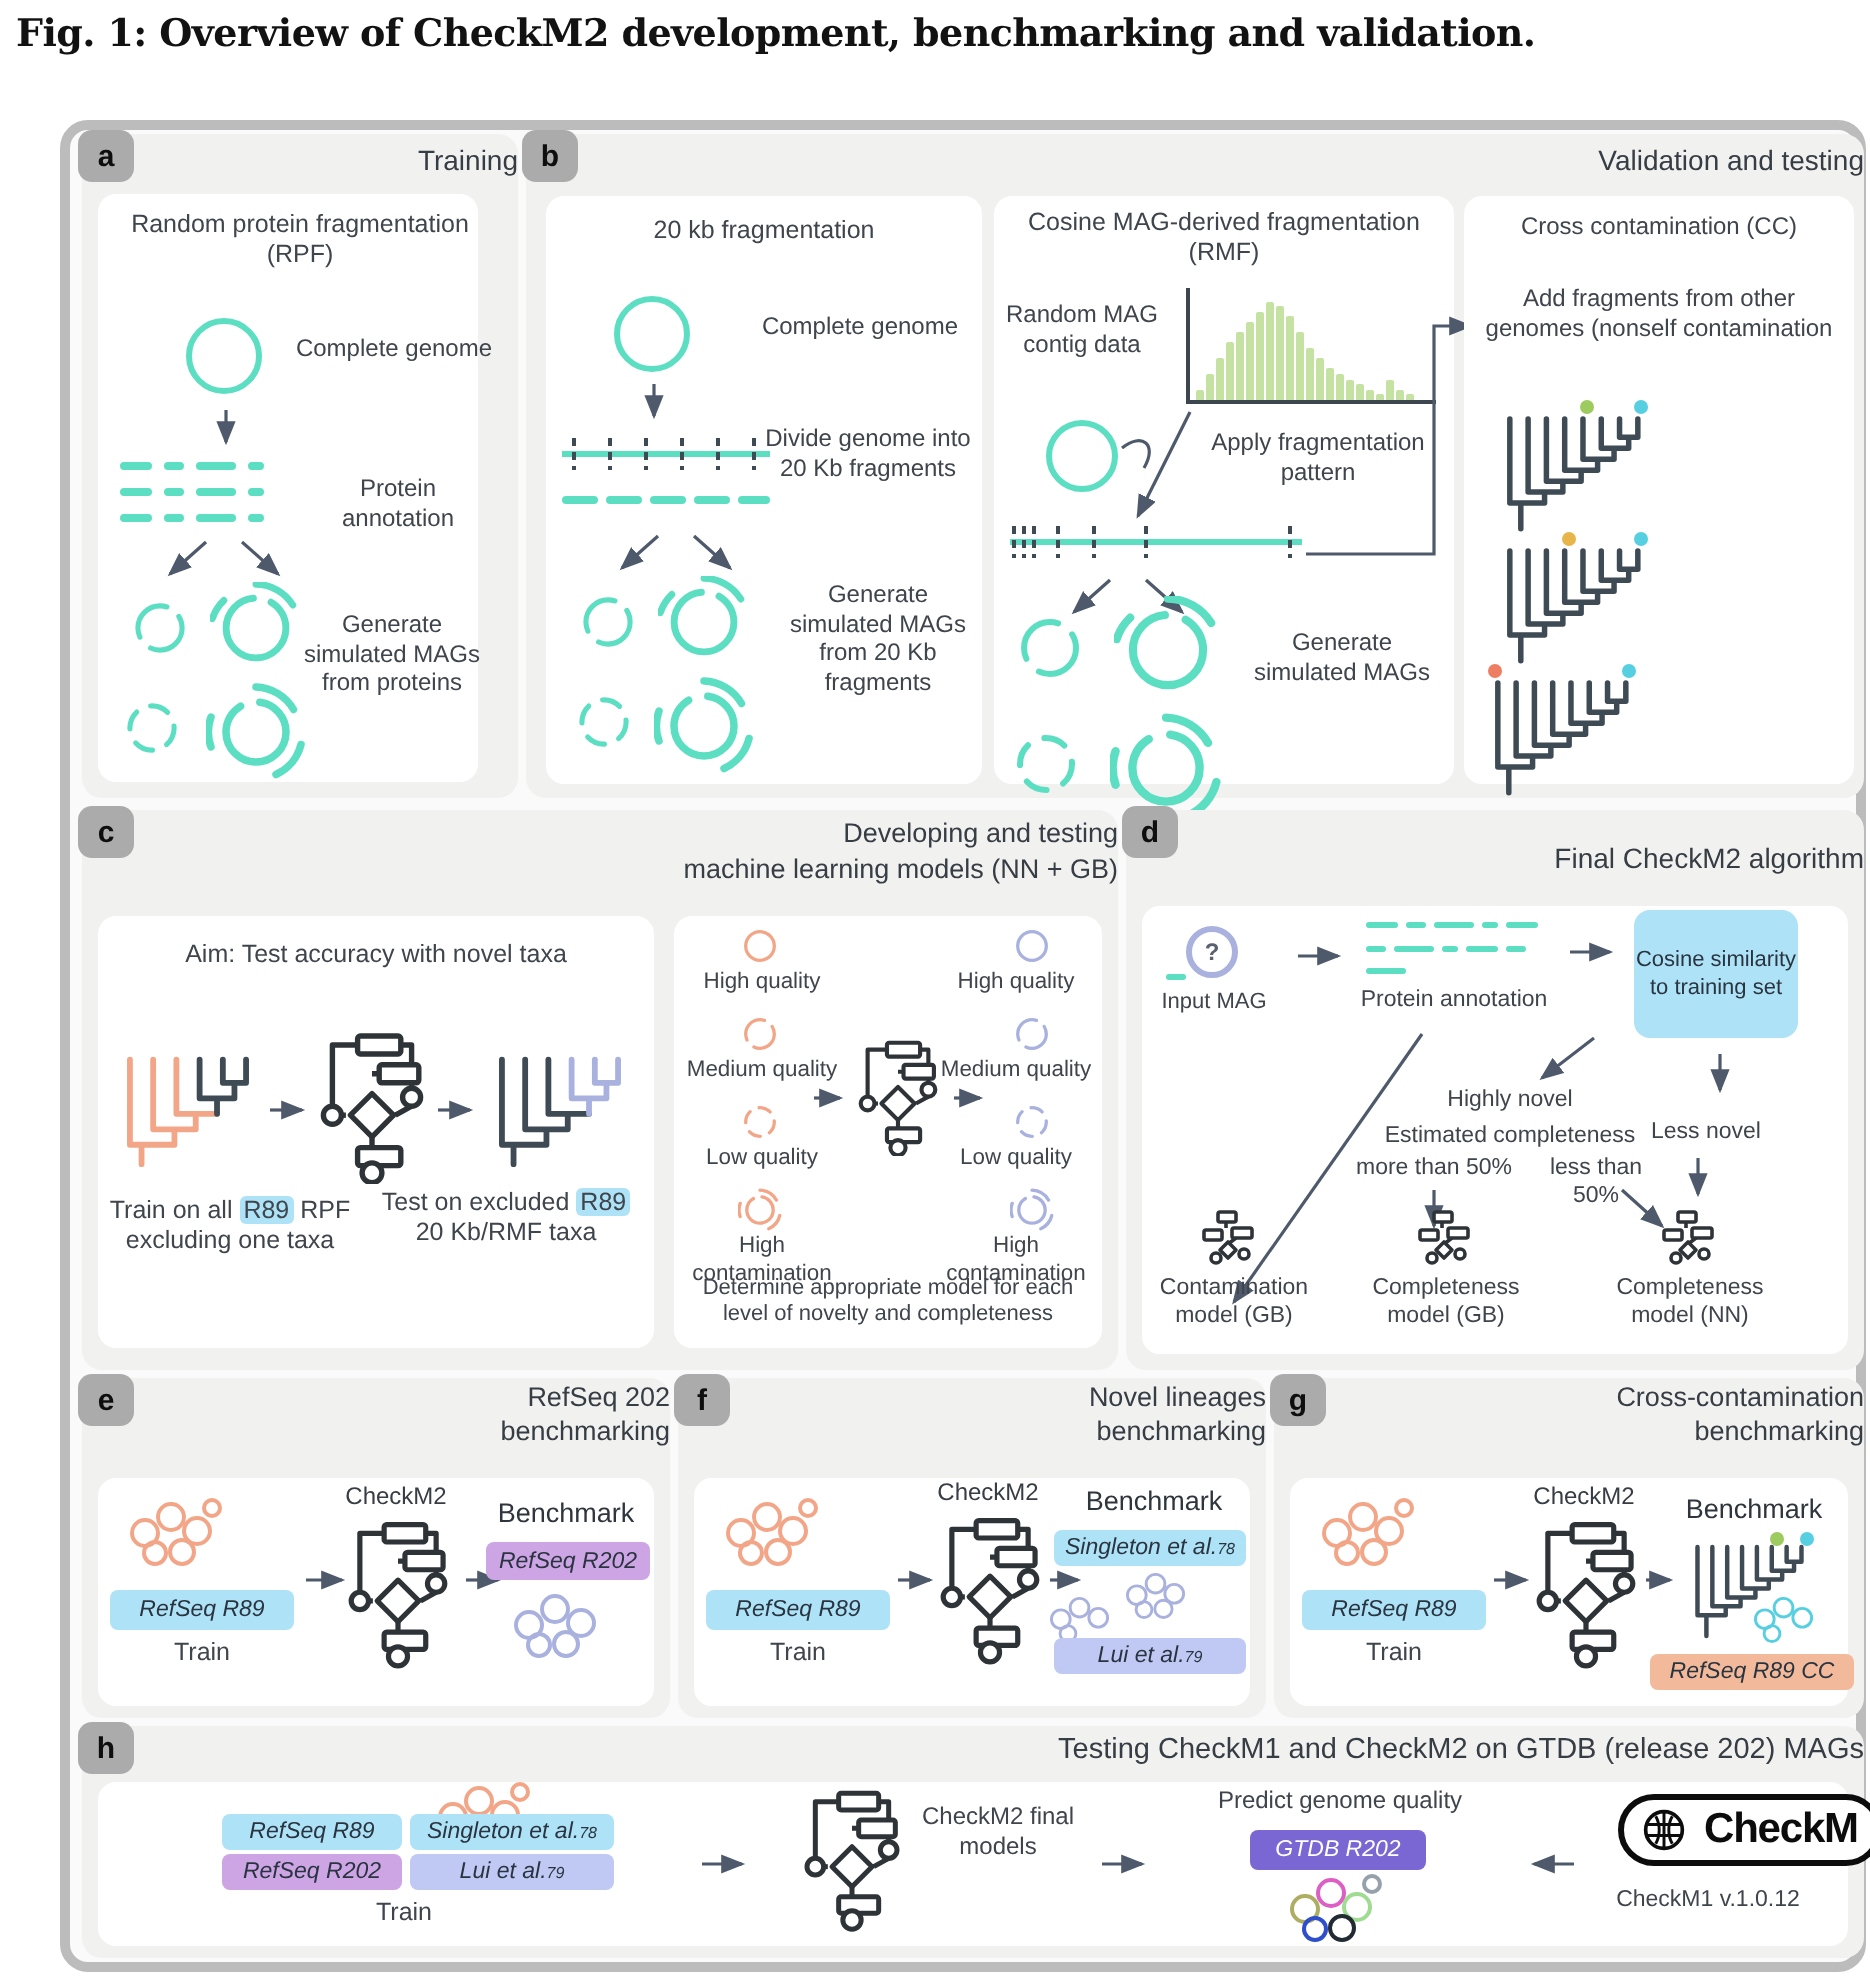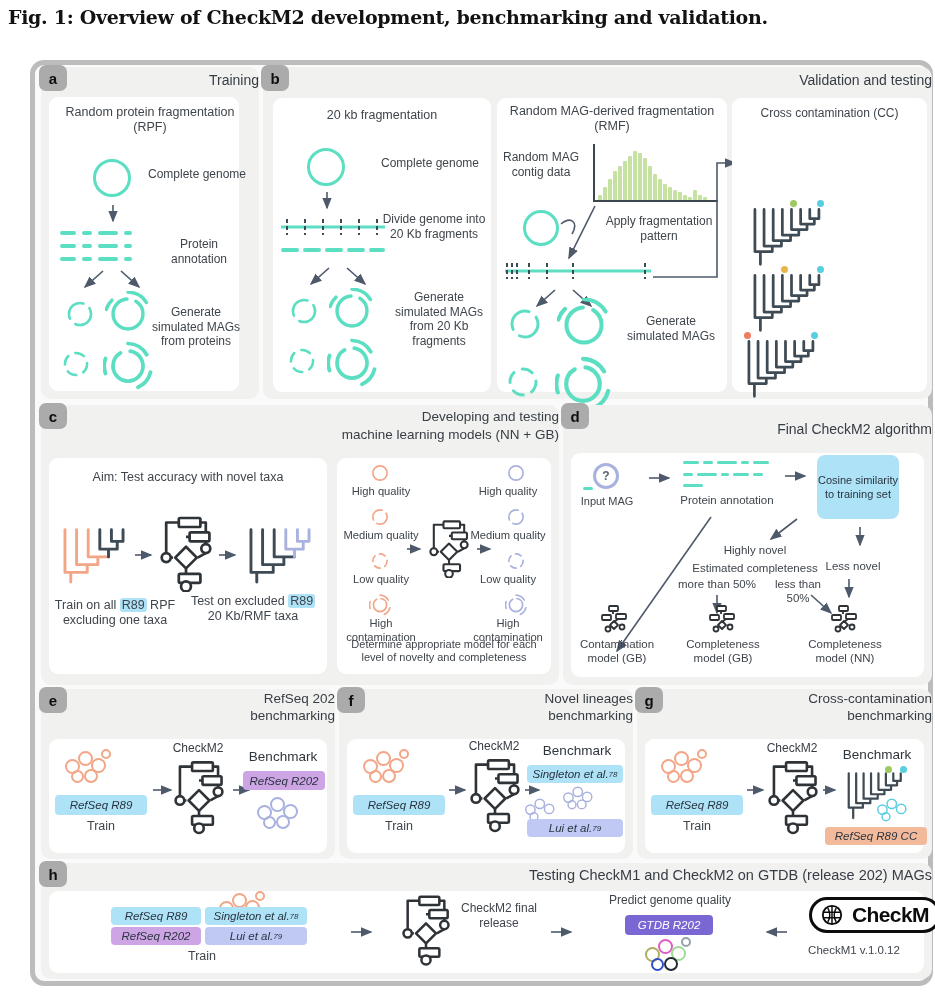--- a/index.html
+++ b/index.html
@@ -208,21 +208,21 @@
         <svg class="icon" style="left:12px;top:246px;color:var(--teal)" width="34" height="34">
             <use href="#magDash"></use>
           </svg>
         <svg class="icon" style="left:54px;top:240px;color:var(--teal)" width="50" height="50">
             <use href="#magSwirl"></use>
           </svg>
         <div class="lab" style="left:118px;top:192px;width:96px">Generate simulated MAGs from 20 Kb fragments</div>
       </div>
 
       <div class="wbox" style="left:234px;top:31px;width:230px;height:294px">
-        <div class="lab bt" style="left:6px;top:6px;width:218px">Random MAG-derived fragmentation (RMF)</div>
+        <div class="lab bt" style="left:6px;top:6px;width:218px">Cosine MAG-derived fragmentation (RMF)</div>
         <div class="lab" style="left:0;top:52px;width:88px">Random MAG contig data</div>
         <div class="hist" style="left:96px;top:46px;width:118px;height:56px">
             <i style="height: 5.2px;"></i>
             <i style="height: 13px;"></i>
             <i style="height: 20.8px;"></i>
             <i style="height: 28.6px;"></i>
             <i style="height: 33.8px;"></i>
             <i style="height: 39px;"></i>
             <i style="height: 44.2px;"></i>
             <i style="height: 49.4px;"></i>
@@ -277,20 +277,21 @@
           </svg>
         <div class="lab" style="left:124px;top:216px;width:100px">Generate simulated MAGs</div>
       </div>
 
       <svg class="ar" style="left:388px;top:90px" width="92" height="130">
         <polyline points="2,120 66,120 66,6 84,6" fill="none" stroke="#4E5A6B" stroke-width="1.6" marker-end="url(#ah)"></polyline>
       </svg>
 
       <div class="wbox" style="left:469px;top:31px;width:195px;height:294px">
         <div class="lab" style="left:4px;top:8px;width:187px;font-size:12px">Cross contamination (CC)</div>
+        <div class="lab" style="left:10px;top:44px;width:175px">Add fragments from other genomes (nonself contamination</div>
         <svg class="icon" style="left:16px;top:106px;color:var(--tree-dark)" width="76" height="64">
             <use href="#tree8"></use>
           </svg>
         <b class="dot" style="left:58px;top:102px;background:var(--dot-green)"></b>
         <b class="dot" style="left:85px;top:102px;background:var(--dot-cyan)"></b>
         <svg class="icon" style="left:16px;top:172px;color:var(--tree-dark)" width="76" height="64">
             <use href="#tree8"></use>
           </svg>
         <b class="dot" style="left:49px;top:168px;background:var(--dot-orange)"></b>
         <b class="dot" style="left:85px;top:168px;background:var(--dot-cyan)"></b>
@@ -599,21 +600,21 @@
             <span>Lui et al.</span>
             <sup>79</sup>
           </span>
         <div class="lab" style="left:118px;top:58px;width:70px;font-size:12.5px">Train</div>
         <svg class="ar" style="left:300px;top:36px" width="28" height="10">
             <line x1="2" y1="5" x2="22" y2="5" stroke="#4E5A6B" stroke-width="1.6" marker-end="url(#ah)"></line>
           </svg>
         <svg class="icon" style="left:352px;top:2px;color:#2e3338" width="50" height="74">
             <use href="#ml"></use>
           </svg>
-        <div class="lab" style="left:408px;top:10px;width:84px;font-size:12px">CheckM2 final release</div>
+        <div class="lab" style="left:408px;top:10px;width:84px;font-size:12px">CheckM2 final models</div>
         <svg class="ar" style="left:500px;top:36px" width="28" height="10">
             <line x1="2" y1="5" x2="22" y2="5" stroke="#4E5A6B" stroke-width="1.6" marker-end="url(#ah)"></line>
           </svg>
         <div class="lab" style="left:546px;top:2px;width:150px;font-size:12px">Predict genome quality</div>
         <span class="badge" style="left:576px;top:24px;width:88px;height:20px;background:var(--badge-indigo);color:#fff">GTDB R202</span>
         <span class="cluster" style="left:596px;top:46px">
             <i style="border-color: rgb(173, 174, 98);"></i>
             <i style="border-color: rgb(221, 95, 196);"></i>
             <i style="border-color: rgb(159, 220, 146);"></i>
             <i style="border-color: rgb(47, 78, 204);"></i>

